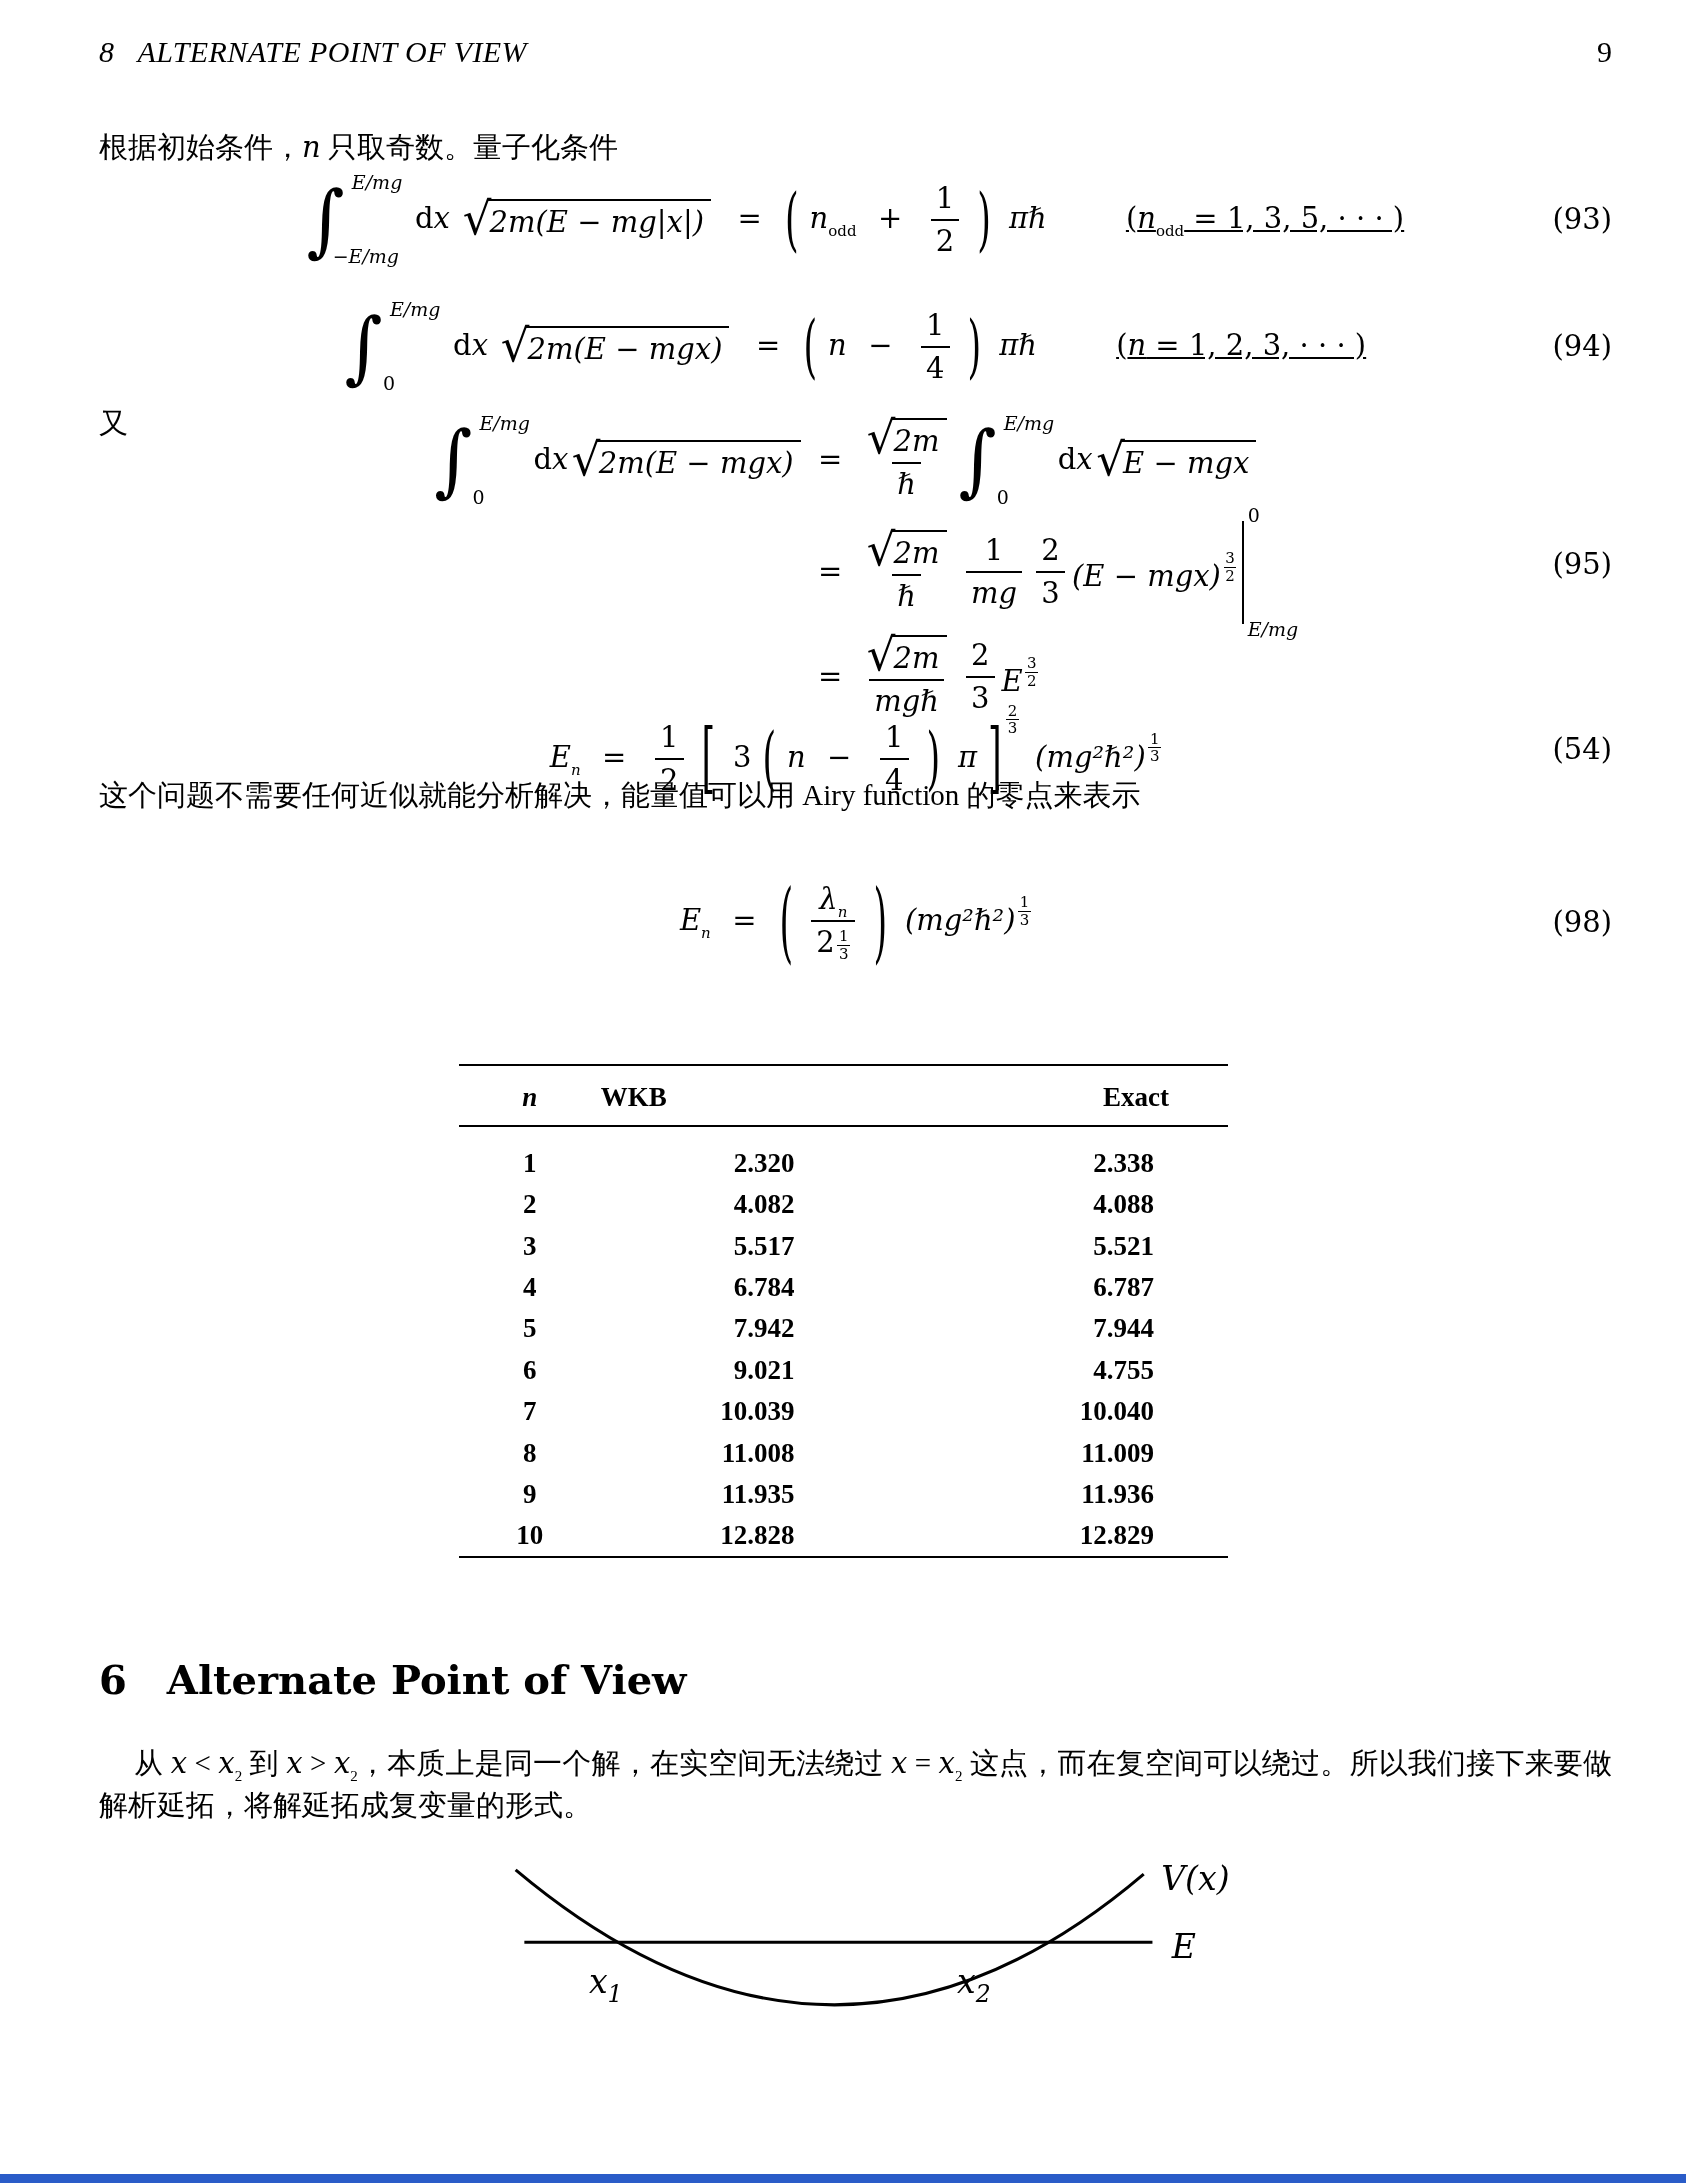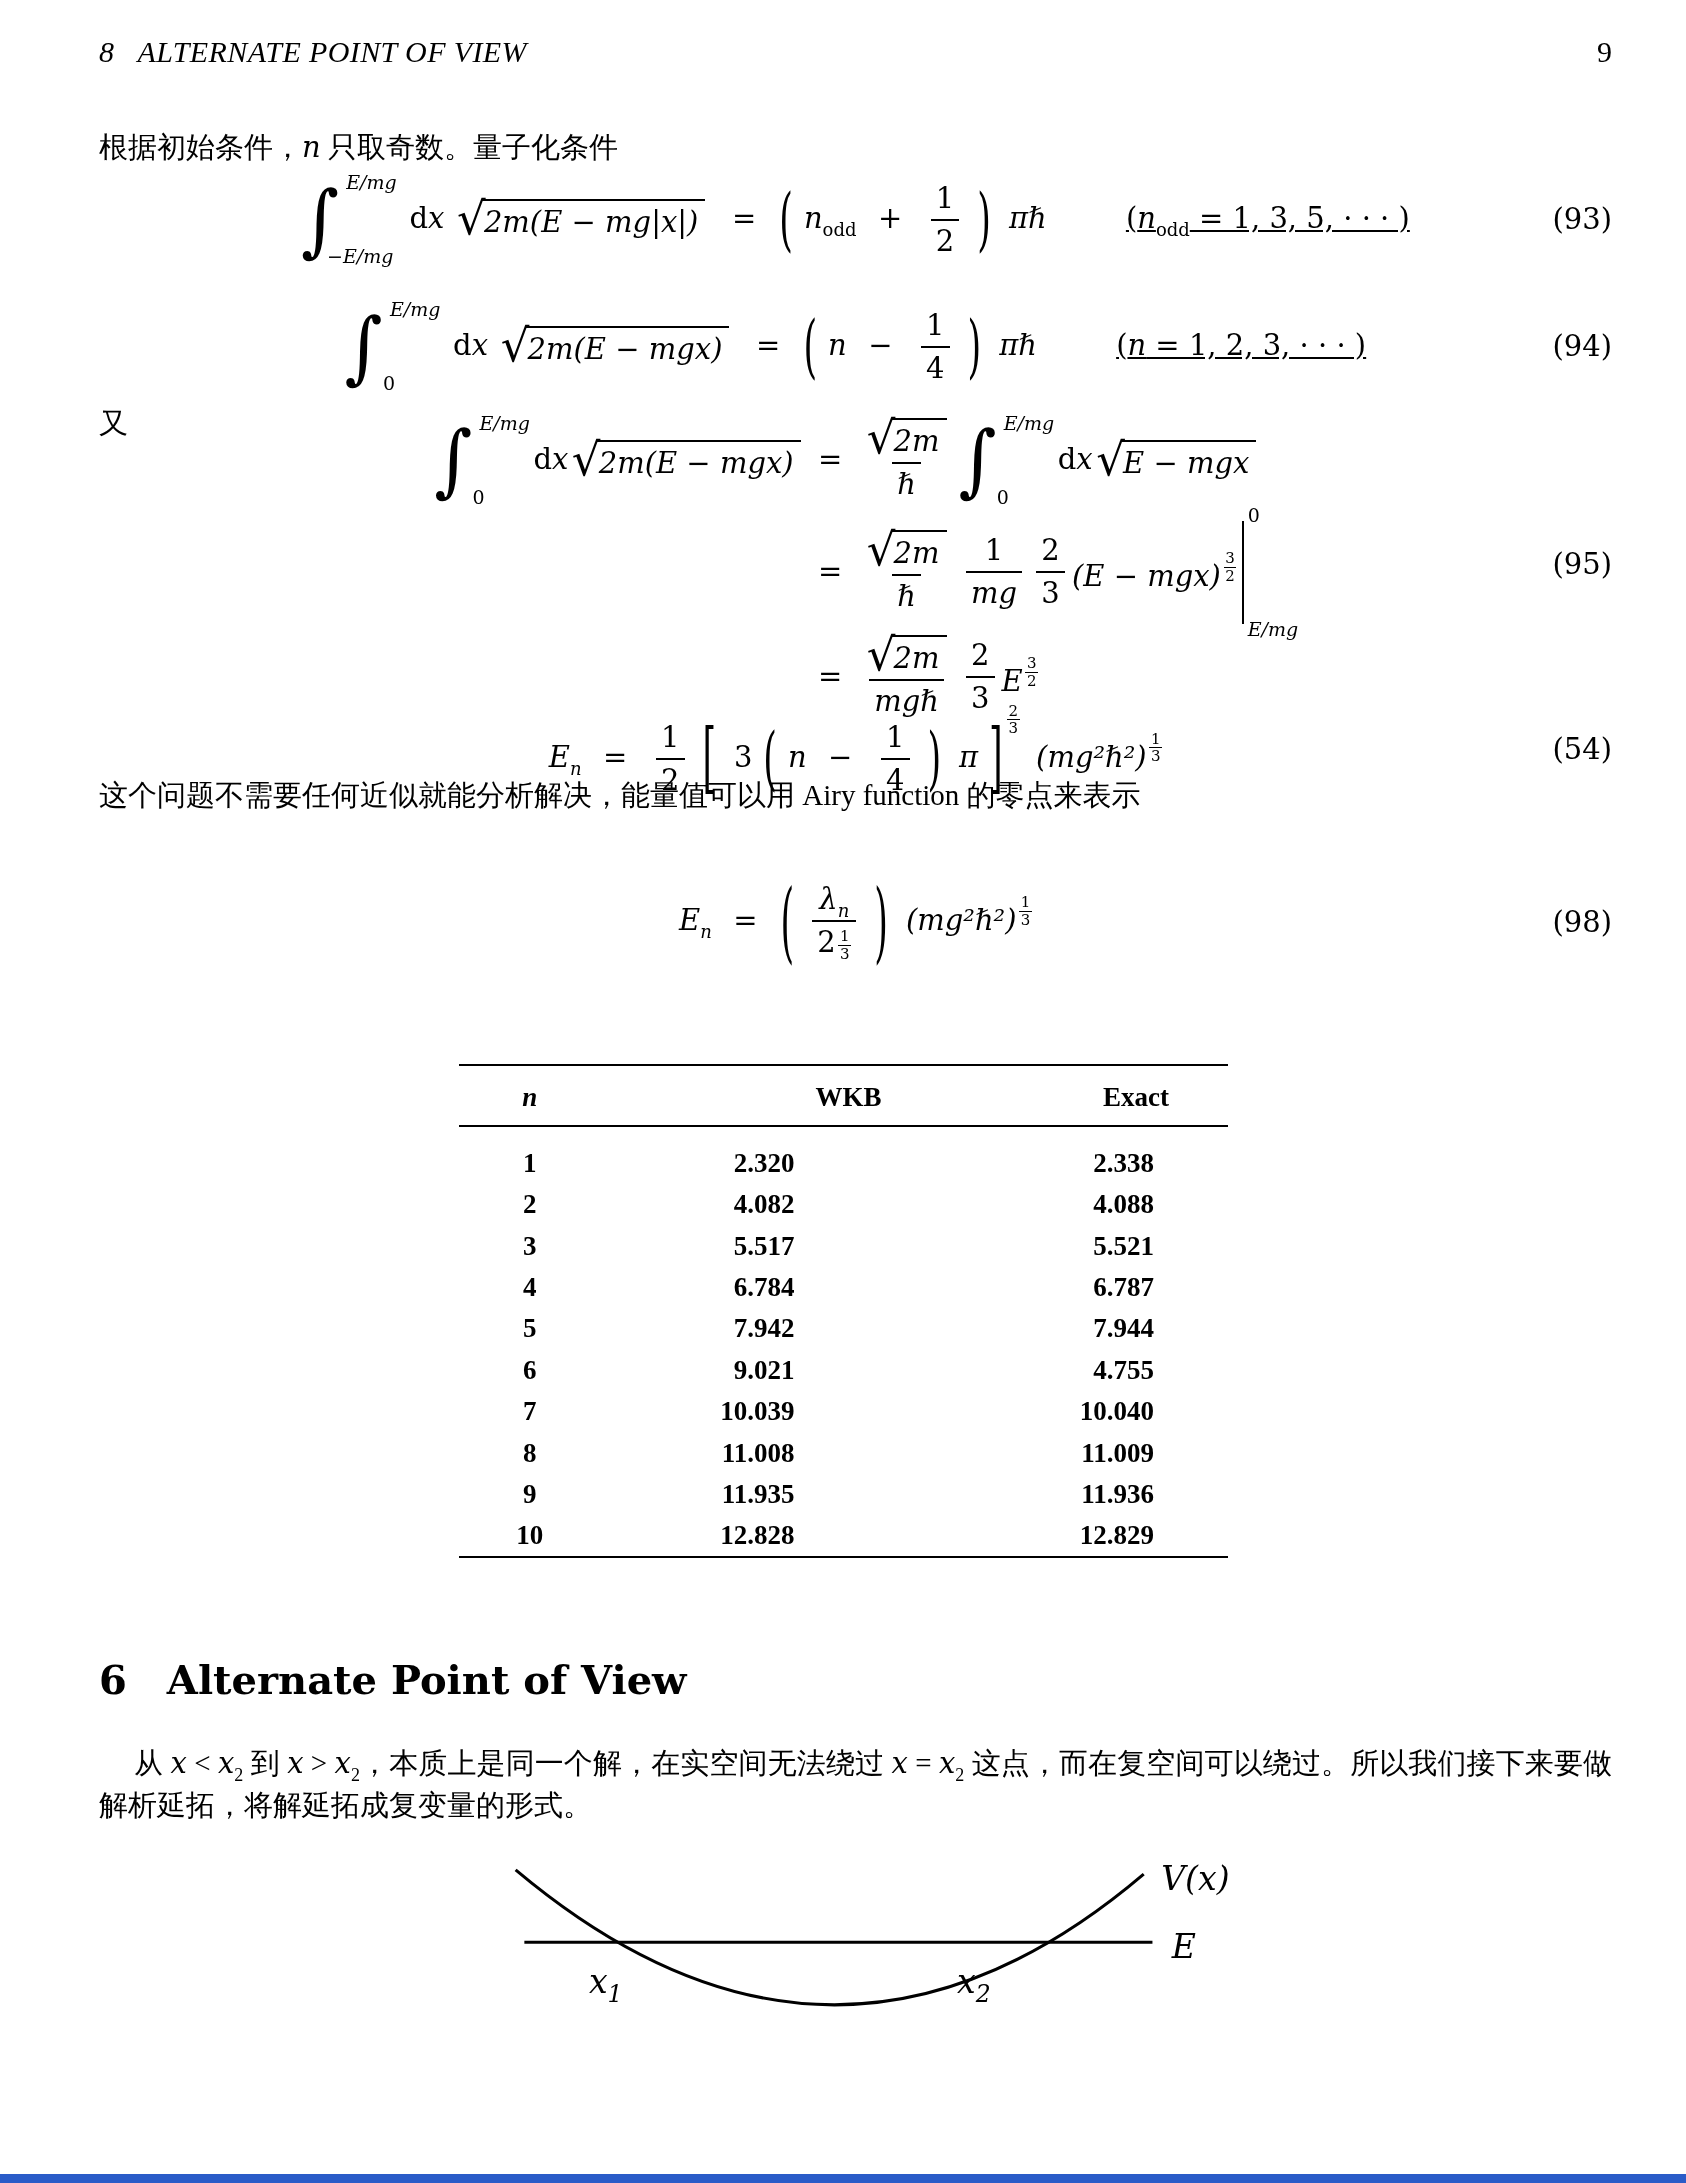--- a/index.html
+++ b/index.html
@@ -20,21 +20,21 @@
   
   .eqrow{position:absolute;left:99px;right:75px;display:flex;justify-content:center;
          align-items:center;font-family:"DejaVu Serif",serif;font-size:29px;line-height:1.15;}
   .eq{display:inline-block;white-space:nowrap;}
   .mi{font-style:italic;font-family:"DejaVu Serif",serif;}
   .mr{font-style:normal;font-family:"DejaVu Serif",serif;}
   .sp{margin:0 12.2px;}
   .thin{margin-left:7px;}
   .tag{position:absolute;right:0;top:50%;transform:translateY(-50%);font-style:normal;font-size:29px;}
 
-  sub.ms{font-size:18px;line-height:0;vertical-align:-7.9px;}
+  sub.ms{font-size:15px;line-height:0;vertical-align:-7.9px;}
   .rm{font-style:normal;} .it{font-style:italic;}
 
   .intwrap{display:inline-flex;align-items:center;vertical-align:middle;margin-right:3.5px;}
   .intsign{font-size:73px;line-height:80px;display:inline-block;transform:scaleY(1.08);font-style:normal;}
   .intlims{display:inline-flex;flex-direction:column;justify-content:space-between;height:93px;
            font-size:19px;line-height:1;}
   .intlims .ltop{margin-left:7px;}
   .intlims .lbot{margin-left:-12.2px;}
 
   .sqrt{display:inline-flex;align-items:flex-start;vertical-align:middle;margin:0 5.2px 0 3.5px;}
@@ -68,21 +68,21 @@
   .arow{display:flex;align-items:center;}
   .r1{height:96px;} .r2{height:128px;} .r3{height:82px;}
   .l95{width:393px;display:inline-flex;justify-content:flex-end;align-items:center;}
 
   
   .tablewrap{position:absolute;left:0;right:0;top:1064px;display:flex;justify-content:center;}
   table.data{border-collapse:collapse;width:769px;font-family:"Liberation Serif",serif;
              font-weight:700;font-size:27px;border-top:2.6px solid #000;border-bottom:2.6px solid #000;}
   table.data th{border-bottom:2.6px solid #000;padding:15.7px 0 12.2px;font-weight:700;}
   table.data th.c1{width:157px;text-align:center;font-style:italic;}
-  table.data th.c2{width:297px;text-align:right;}
+  table.data th.c2{width:297px;text-align:left;}
   table.data th.c3{width:314px;text-align:right;padding-right:59px;}
   table.data td{padding:5.2px 0;line-height:31px;}
   table.data td.c1{text-align:center;}
   table.data td.c2{text-align:right;padding-right:87px;}
   table.data td.c3{text-align:right;padding-right:74px;}
   table.data tbody tr:first-child td{padding-top:21px;}
   table.data tbody tr:last-child td{}
 
   
   .sec{top:1656px;display:flex;align-items:baseline;gap:40px;

